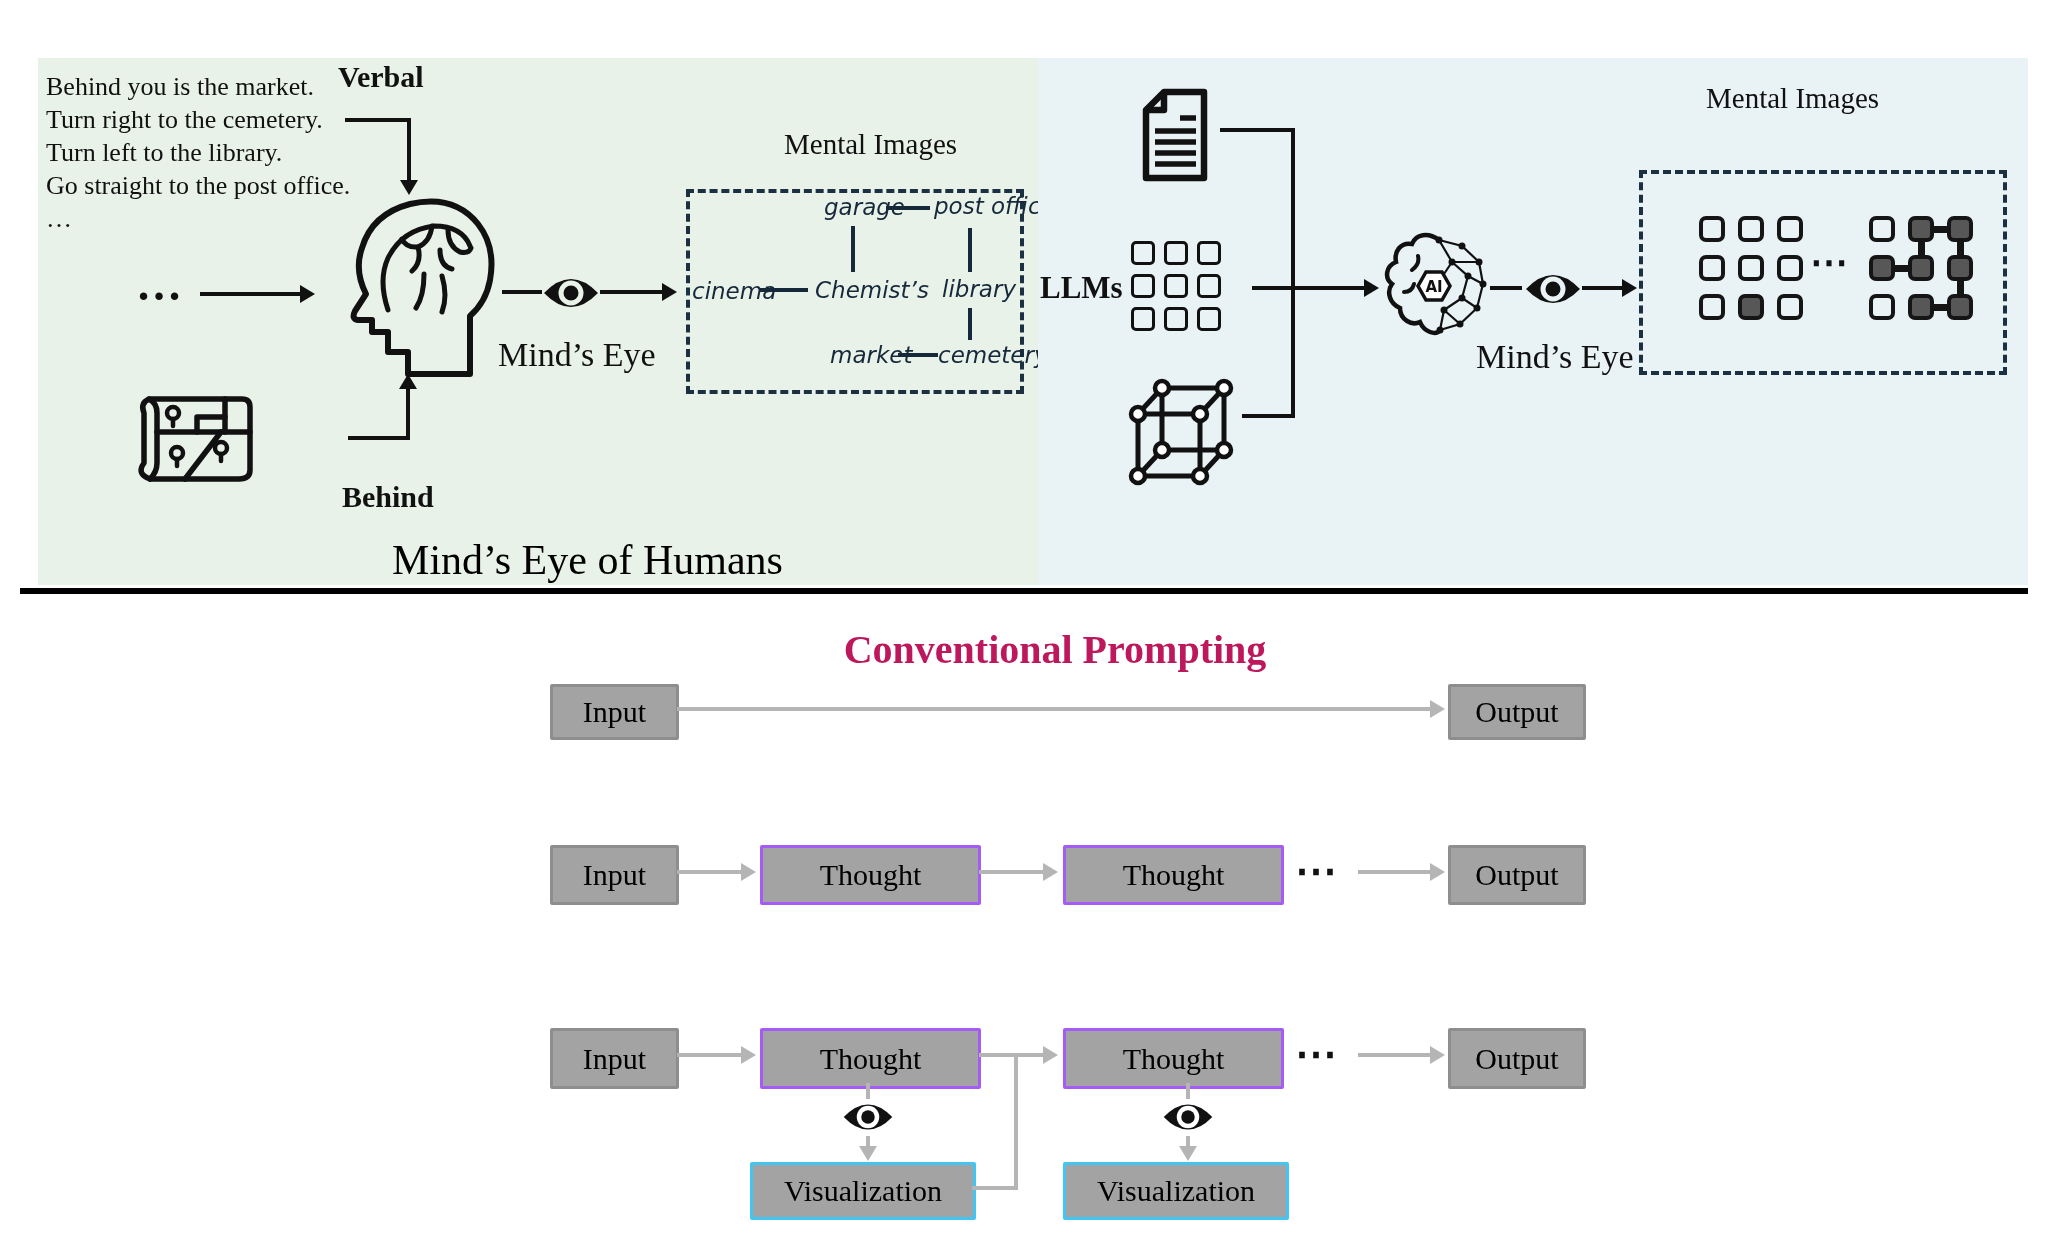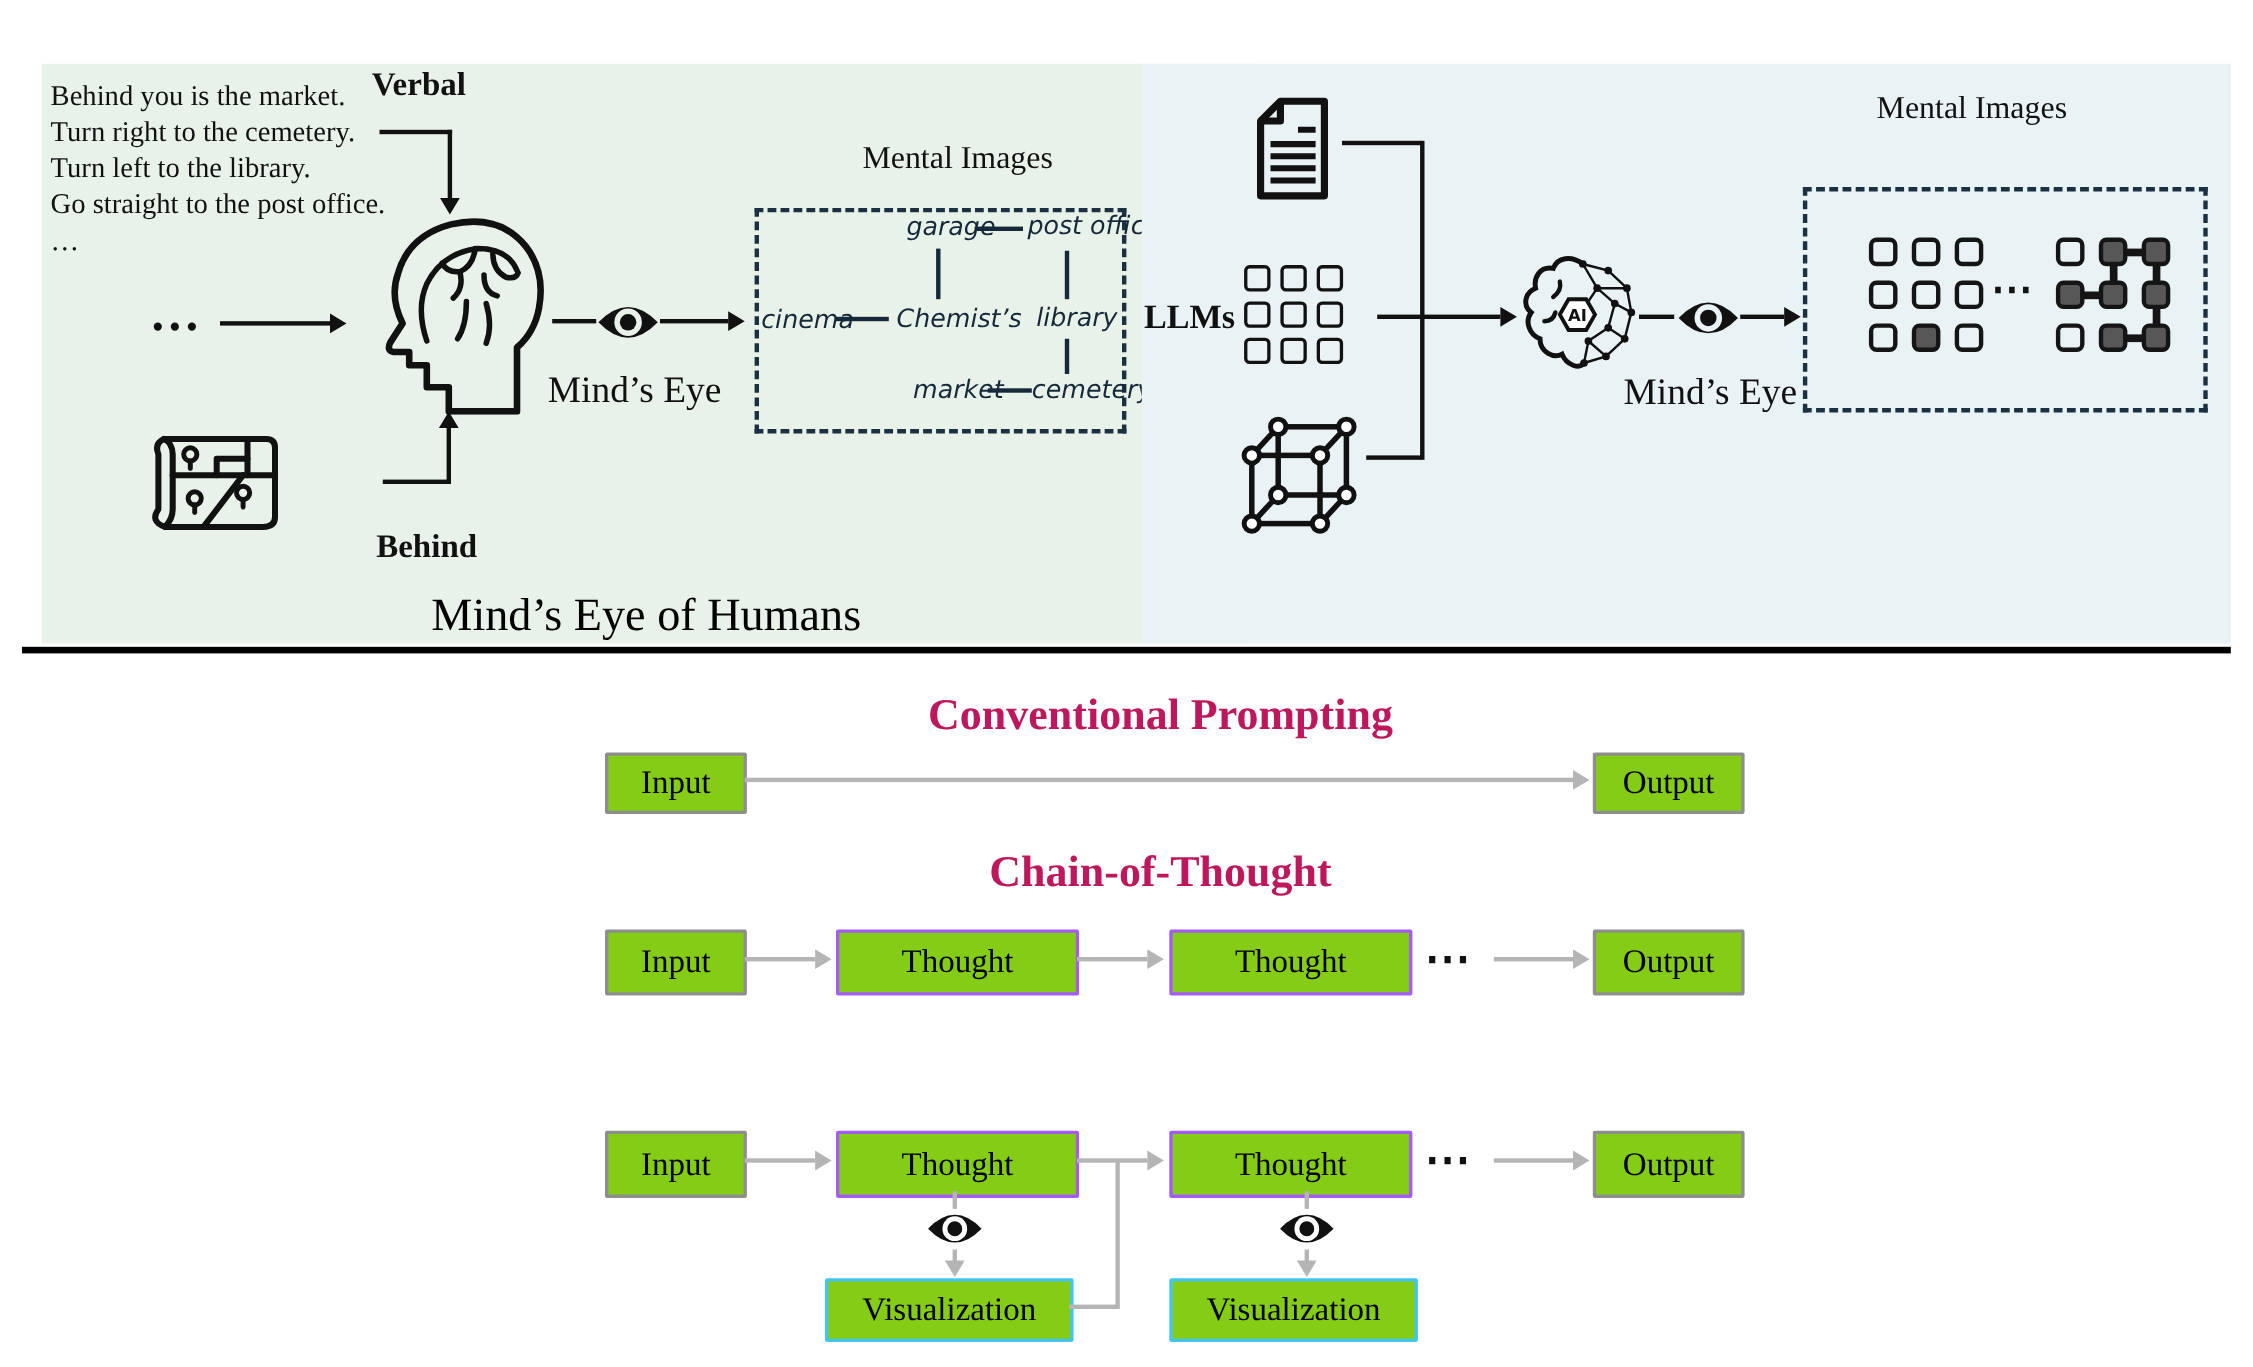--- a/index.html
+++ b/index.html
@@ -18,21 +18,21 @@
   .tr-d{border-left:9px solid transparent;border-right:9px solid transparent;border-top:15px solid #111;}
   .tr-u{border-left:9px solid transparent;border-right:9px solid transparent;border-bottom:15px solid #111;}
   .tr-r.g{border-left-color:#b5b5b5;}
   .tr-d.g{border-top-color:#b5b5b5;}
   
   .dashbox{position:absolute;border:4px dashed #1b3142;}
   
   .hand{position:absolute;font:italic 23px "DejaVu Sans",sans-serif;color:#16293b;white-space:nowrap;}
   .mapline{position:absolute;background:#16293b;}
   
-  .node{position:absolute;background:#84cc16;border-radius:2px;display:flex;align-items:center;
+  .node{position:absolute;background:#a3a3a3;border-radius:2px;display:flex;align-items:center;
         justify-content:center;font:30px "Liberation Serif",serif;color:#000;}
   .b-gray{border:3.5px solid #8e8e8e;}
   .b-purple{border:3.5px solid #a55bf5;}
   .b-cyan{border:3.5px solid #41c6f3;}
   .flowtitle{position:absolute;left:420px;width:1270px;text-align:center;
              font:bold 40px "Liberation Serif",serif;color:#be185d;}
   .dots{position:absolute;font:bold 42px "Liberation Serif",serif;color:#111;}
   
   .tgrid{position:absolute;display:grid;grid-template-columns:repeat(3,24px);gap:9px;}
   .tgrid .cell{width:24px;height:24px;border:3.5px solid #111;border-radius:5px;background:transparent;box-sizing:border-box;}
@@ -262,21 +262,20 @@
   <div class="flowtitle nowrap" style="top:626px;">Conventional Prompting</div>
   <div class="node b-gray" style="left:550px;top:684px;width:123px;height:50px;">
       <span>Input</span>
     </div>
   <div class="hl g" style="left:677px;top:707px;width:755px;"></div>
   <div class="tr tr-r g" style="left:1430px;top:700px;"></div>
   <div class="node b-gray" style="left:1448px;top:684px;width:132px;height:50px;">
       <span>Output</span>
     </div>
 
-  <div class="flowtitle nowrap" style="top:768px;">Chain-of-Thought</div>
   <div class="node b-gray" style="left:550px;top:845px;width:123px;height:54px;">
       <span>Input</span>
     </div>
   <div class="hl g" style="left:677px;top:870px;width:64px;"></div>
   <div class="tr tr-r g" style="left:741px;top:863px;"></div>
   <div class="node b-purple" style="left:760px;top:845px;width:215px;height:54px;">
       <span>Thought</span>
     </div>
   <div class="hl g" style="left:979px;top:870px;width:64px;"></div>
   <div class="tr tr-r g" style="left:1043px;top:863px;"></div>

